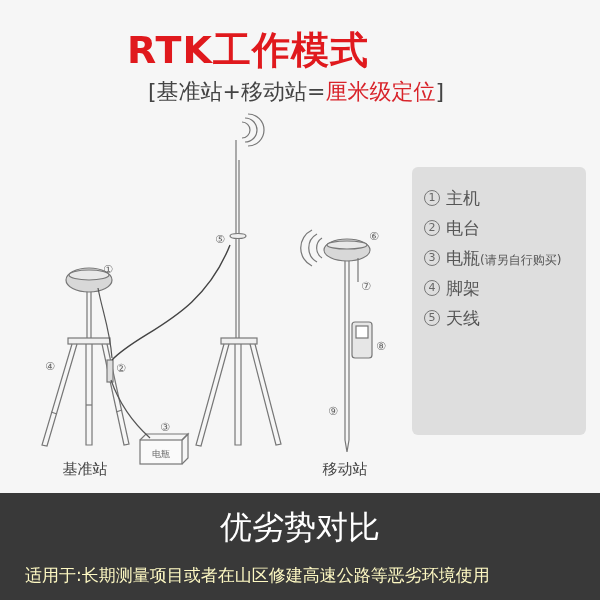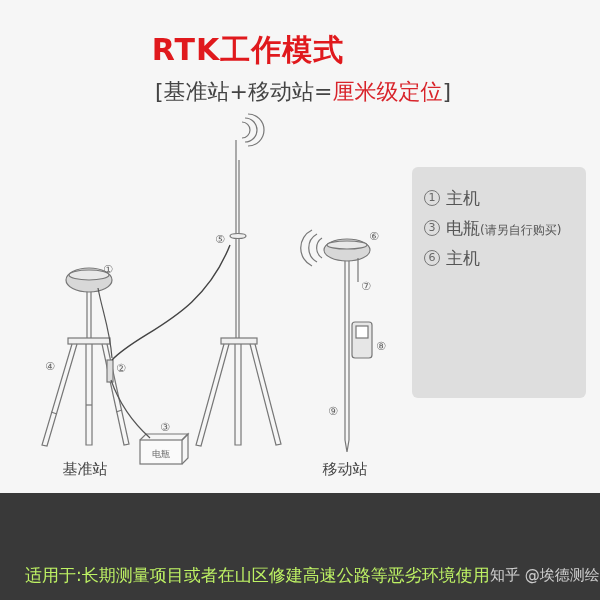--- a/index.html
+++ b/index.html
@@ -1,34 +1,34 @@
 <!DOCTYPE html>
 <html><head>
 <meta charset="utf-8">
 <style>
   * { margin:0; padding:0; box-sizing:border-box; }
   html, body { width:600px; height:600px; overflow:hidden; background:#f6f6f6; }
   body { position:relative; font-family:"DejaVu Sans", sans-serif; }
   .title { position:absolute; top:28px; left:0; width:496px; text-align:center;
-    font-size:30px; font-weight:bold; color:#e0191d; letter-spacing:1px; line-height:44px; }
-  .subtitle { position:absolute; top:78px; left:7px; width:592px; text-align:center;
+    font-size:38px; font-weight:bold; color:#e0191d; letter-spacing:1px; line-height:44px; }
+  .subtitle { position:absolute; top:78px; left:0; width:592px; text-align:center;
     font-size:22px; color:#444; line-height:28px; }
   .subtitle .hl { color:#d8232a; }
   .diagram { position:absolute; left:0; top:110px; width:410px; height:380px; }
-  .legend { position:absolute; left:412px; top:167px; width:174px; height:231px;
+  .legend { position:absolute; left:412px; top:167px; width:174px; height:268px;
     background:#dedede; border-radius:6px; padding:16px 0 9px 12px; }
   .legend-item { height:30px; line-height:30px; font-size:17px; color:#555; white-space:nowrap; }
   .legend-item .num { display:inline-block; width:16px; height:16px; border:1px solid #777; border-radius:50%;
     font-size:11px; line-height:14px; text-align:center; vertical-align:middle; margin-right:6px; margin-top:-3px; color:#666;}
   .legend-item .note { font-size:12px; }
   .bottom { position:absolute; left:0; top:493px; width:600px; height:107px; background:#393939; }
   .bottom-title { position:absolute; top:14px; left:0; width:600px; text-align:center;
     font-size:32px; color:#fff; line-height:40px; }
   .bottom-desc { position:absolute; top:70px; left:25px; width:570px;
-    font-size:17px; color:#bef264; line-height:24px; white-space:nowrap; }
+    font-size:17px; color:#fef9c3; line-height:24px; white-space:nowrap; }
   .watermark { position:absolute; top:70px; left:490px; font-size:15px; color:rgba(255,255,255,0.75); line-height:24px; }
 </style>
 </head>
 <body>
 
 <div class="title">RTK工作模式</div>
 <div class="subtitle"><span>[</span><span>基准站+移动站=</span><span class="hl">厘米级定位</span><span>]</span></div>
 
 <svg class="diagram" viewBox="0 110 410 380" width="410" height="380">
   <g stroke="#777" fill="none" stroke-width="1.2">
@@ -102,20 +102,22 @@
     <text x="161" y="457" font-size="9">电瓶</text>
   </g>
   <g fill="#444" font-size="15" text-anchor="middle" font-family="DejaVu Sans, sans-serif">
     <text x="85" y="474">基准站</text>
     <text x="345" y="474">移动站</text>
   </g>
 </svg>
 
 <div class="legend">
   <div class="legend-item"><span class="num">1</span><span>主机</span></div>
+  <div class="legend-item"><span class="num">2</span><span>电台</span></div>
   <div class="legend-item"><span class="num">3</span><span>电瓶</span><span class="note">(请另自行购买)</span></div>
-  <div class="legend-item"><span class="num">6</span><span>主机</span></div>
+  <div class="legend-item"><span class="num">4</span><span>脚架</span></div>
+  <div class="legend-item"><span class="num">5</span><span>天线</span></div>
 </div>
 
 <div class="bottom">
+  <div class="bottom-title">优劣势对比</div>
   <div class="bottom-desc">适用于:长期测量项目或者在山区修建高速公路等恶劣环境使用</div>
-  <div class="watermark">知乎 @埃德测绘</div>
 </div>
 
 </body></html>

